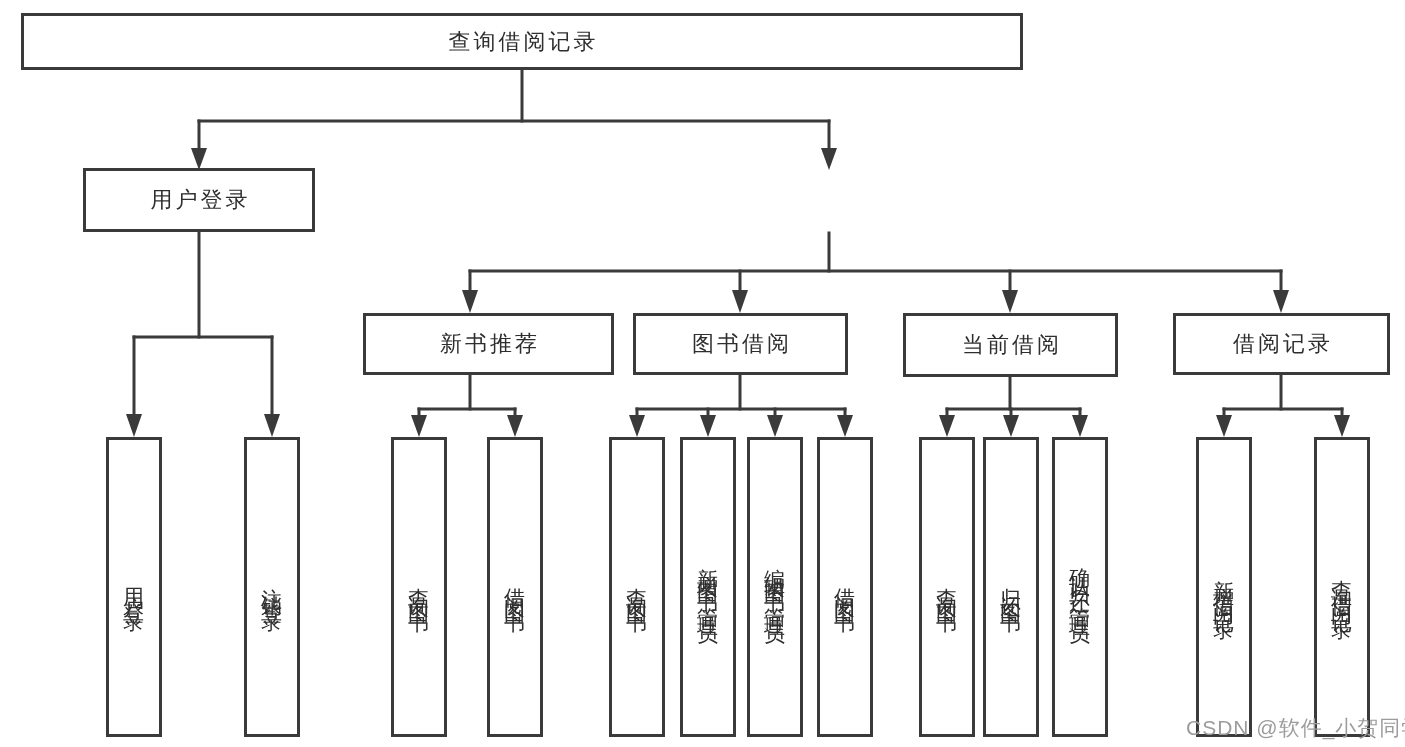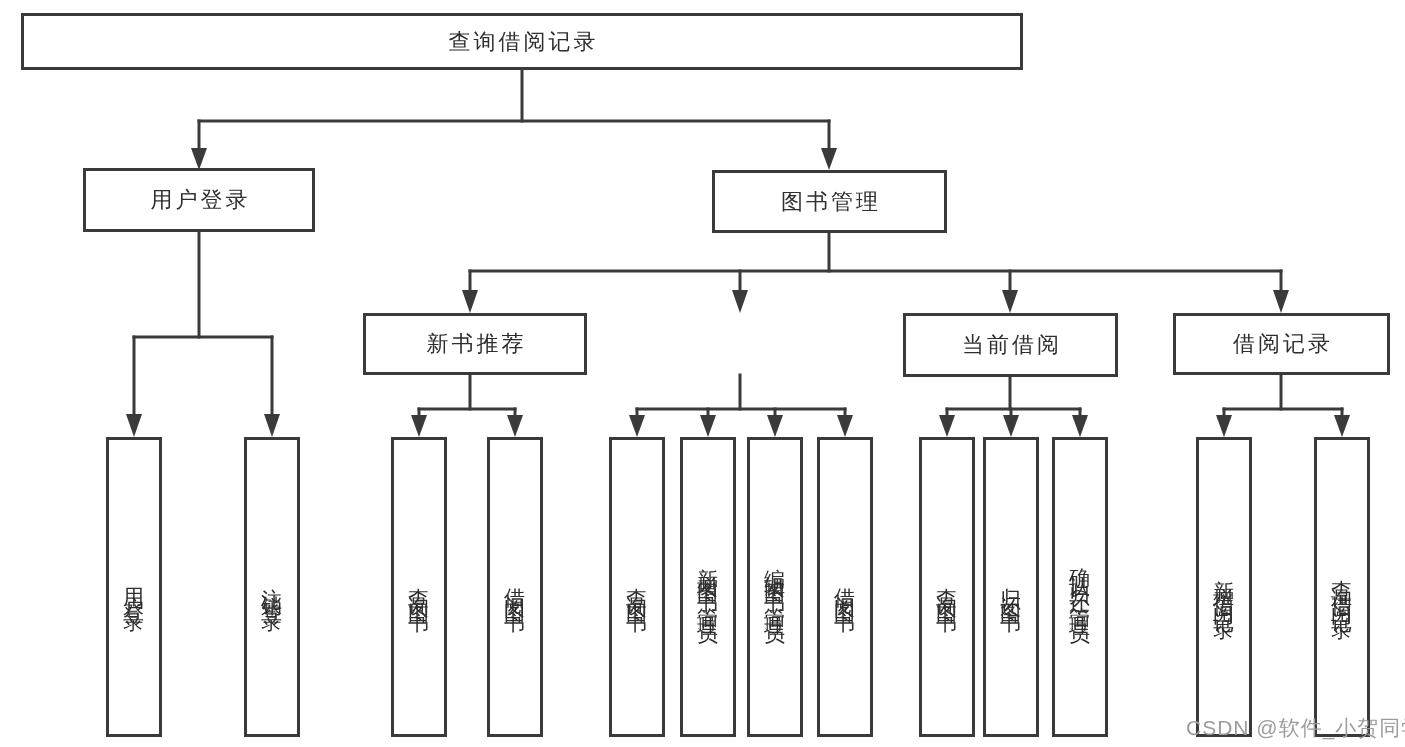--- a/index.html
+++ b/index.html
@@ -144,23 +144,23 @@
       <line x1="1224" y1="409" x2="1224" y2="416"></line>
       <polygon points="1216,415 1232,415 1224,437"></polygon>
       <line x1="1342" y1="409" x2="1342" y2="416"></line>
       <polygon points="1334,415 1350,415 1342,437"></polygon>
     </g>
   </svg>
 
   <div class="box" style="left:21px; top:13px; width:1002px; height:57px;">查询借阅记录</div>
 
   <div class="box" style="left:83px; top:168px; width:232px; height:64px;">用户登录</div>
-  <div class="box" style="left:712px; top:170px; width:235px; height:63px;">图书管理</div>
-
-  <div class="box" style="left:363px; top:313px; width:224px; height:62px;">新书推荐</div>
+
+  <div class="box" style="left:363px; top:313px; width:251px; height:62px;">新书推荐</div>
+  <div class="box" style="left:633px; top:313px; width:215px; height:62px;">图书借阅</div>
   <div class="box" style="left:903px; top:313px; width:215px; height:64px;">当前借阅</div>
   <div class="box" style="left:1173px; top:313px; width:217px; height:62px;">借阅记录</div>
 
   <div class="vbox" style="left:106px;">
     <span>用户登录</span>
   </div>
   <div class="vbox" style="left:244px;">
     <span>注销登录</span>
   </div>
 

